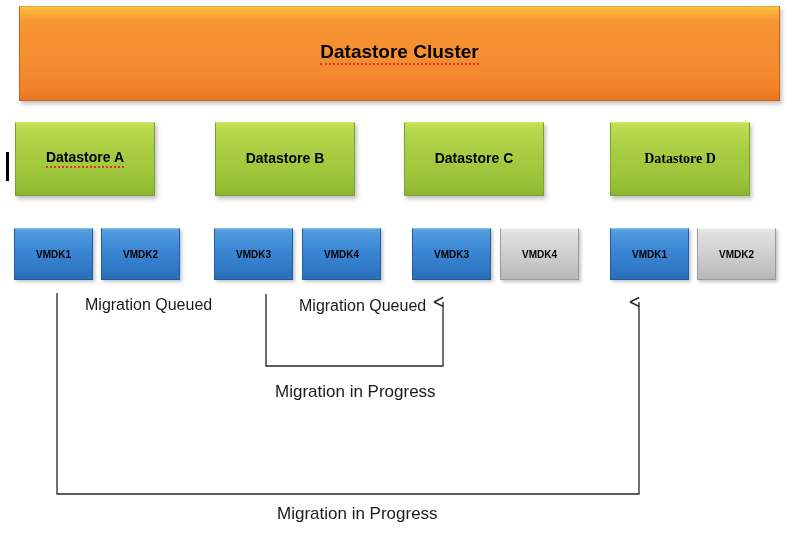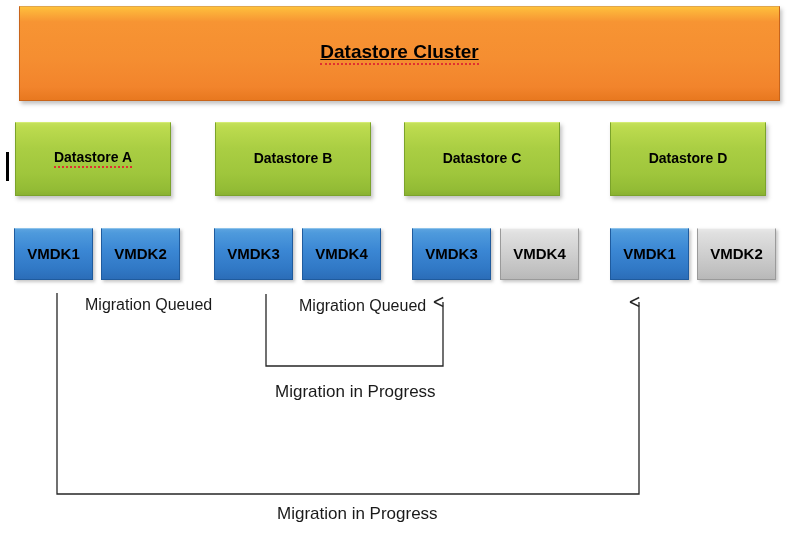--- a/index.html
+++ b/index.html
@@ -45,52 +45,51 @@
         #f79433 16%, #f58e31 55%,
         #f2842c 86%, #e8781f 100%);
     border-color: #c8641a;
     border-top-color: #e0a64c;
     font-size: 19px;
     box-shadow: 2px 3px 4px rgba(120,120,120,0.45);
   }
   .cluster-box .label-text {
     border-bottom: 2px dotted #e03030;
     padding-bottom: 1px;
-    text-decoration: underline;
   }
 
   
   .datastore-box {
     top: 122px;
-    width: 156px;
+    width: 140px;
     height: 74px;
     background: linear-gradient(to bottom,
         #c4e05a 0%, #bcdb4e 6%,
         #aace43 35%, #9fc63c 70%,
         #93bc35 92%, #8ab131 100%);
     border-color: #7ba32b;
     border-top-color: #d4ec72;
     font-size: 14px;
     box-shadow: 2px 3px 4px rgba(120,120,120,0.45);
   }
   .ds-a { left: 15px; }
   .ds-b { left: 215px; text-align: center; }
   .ds-c { left: 404px; }
-  .ds-d { left: 610px; }
+  .ds-d { left: 610px; font-family: Liberation Serif, serif; }
   .spell-underline {
     border-bottom: 2px dotted #e03030;
     padding-bottom: 1px;
   }
 
   
   .vmdk-box {
     top: 228px;
     width: 79px;
     height: 52px;
-    font-size: 15px;
+    font-size: 10px;
     box-shadow: 2px 2px 3px rgba(130,130,130,0.45);
   }
   .vmdk-blue {
     background: linear-gradient(to bottom,
         #5ba3e0 0%, #4e9adc 8%,
         #3b87d4 42%, #3179c6 78%,
         #2b6db8 100%);
     border-color: #1f5b9e;
     border-top-color: #8cc2ea;
     color: #000000;

